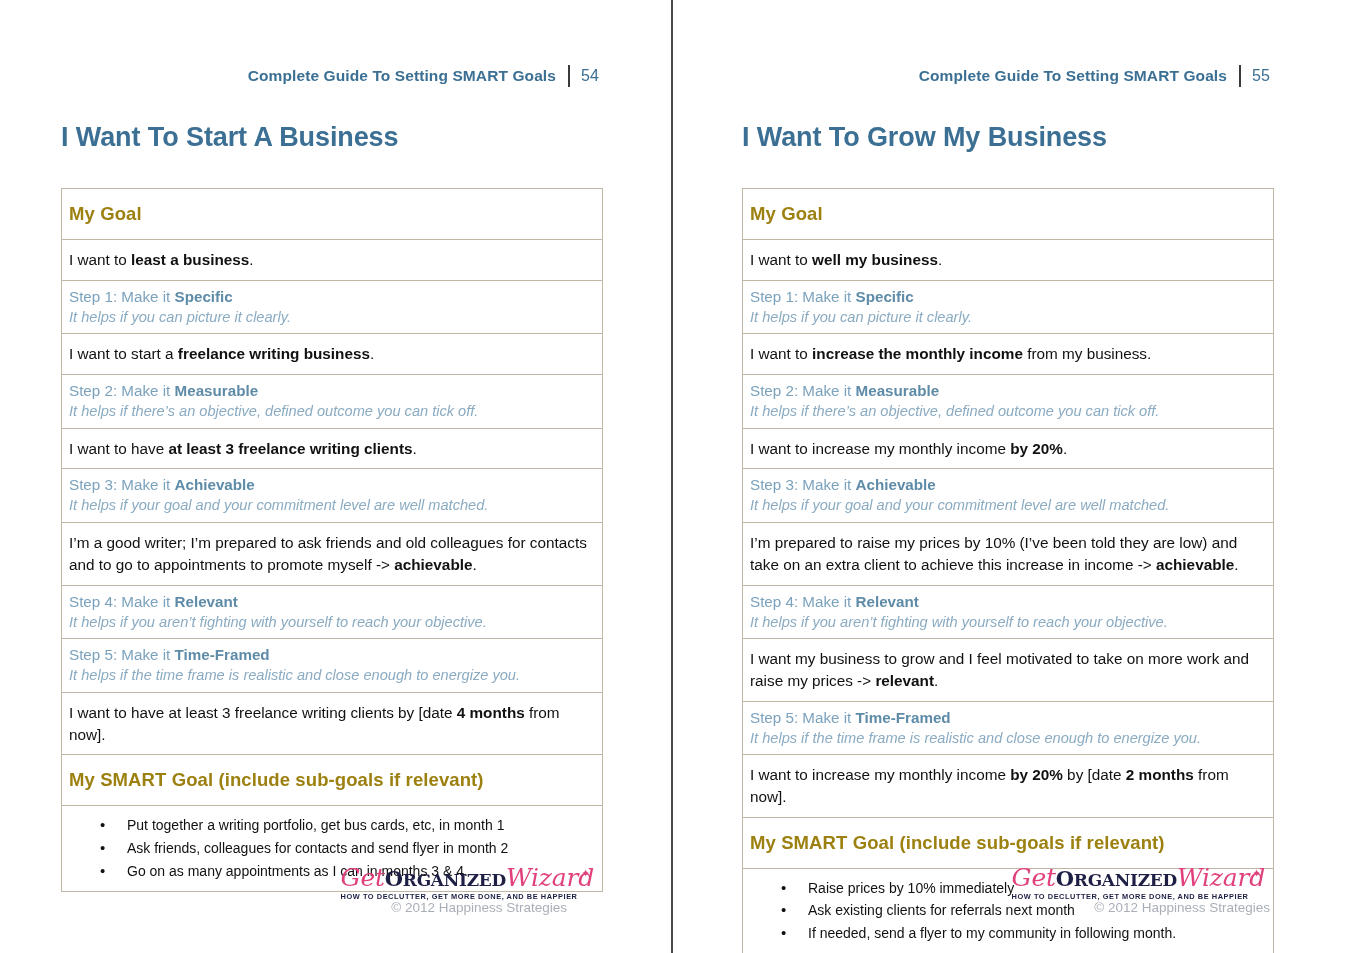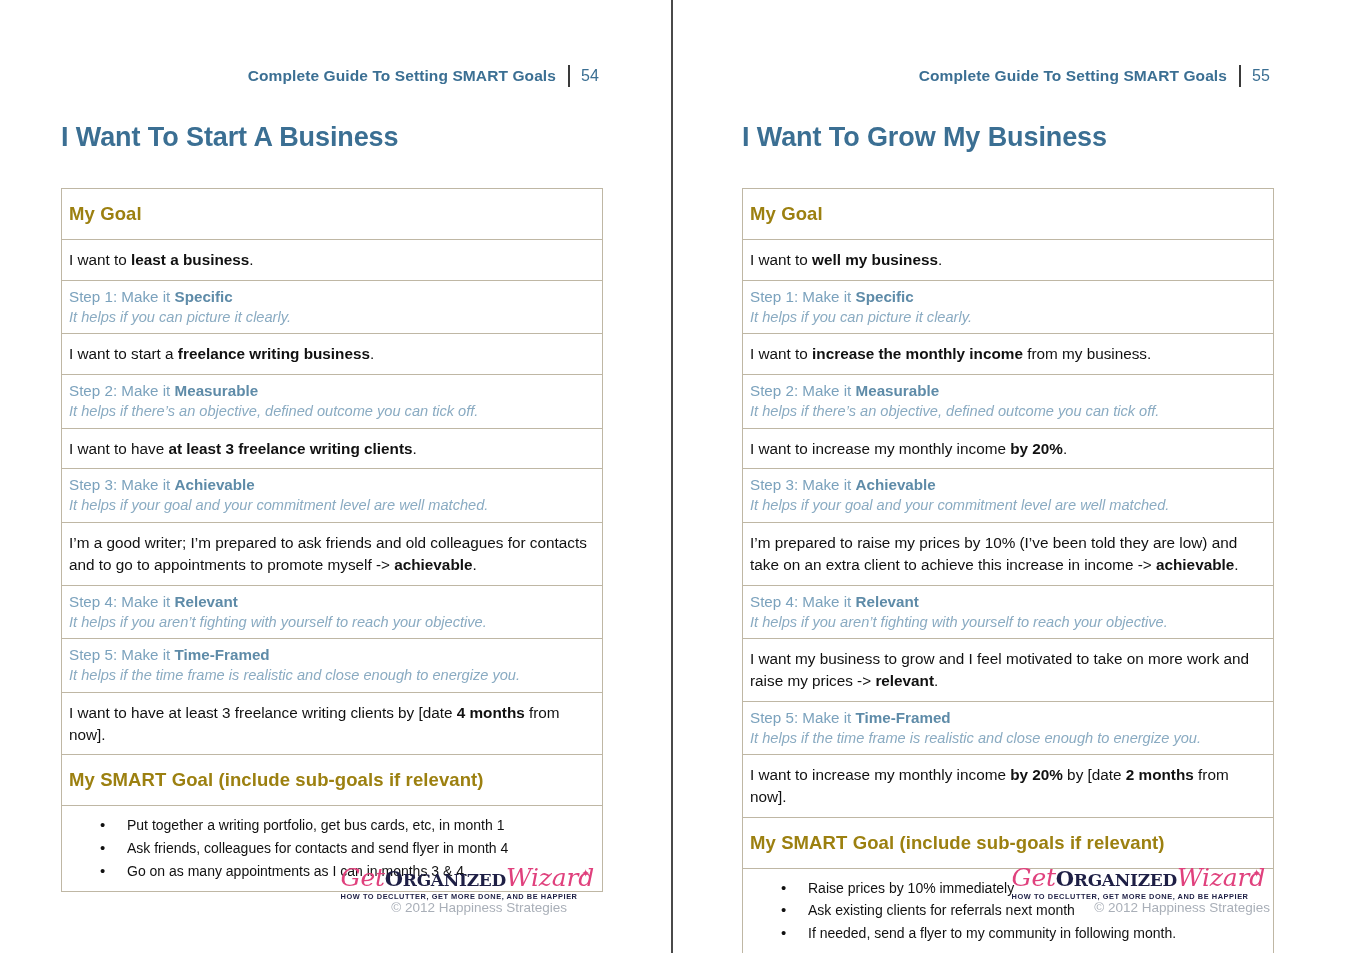--- a/index.html
+++ b/index.html
@@ -283,21 +283,21 @@
       <div class="row row-answer">
         <div class="answer-text"><span>I want to have at least 3 freelance writing clients by [date </span><b>4 months</b><span> from now].</span></div>
       </div>
 
       <div class="row row-head">
         <span class="head-text wide">My SMART Goal (include sub-goals if relevant)</span>
       </div>
       <div class="row row-bullets">
         <ul class="bullets">
           <li>Put together a writing portfolio, get bus cards, etc, in month 1</li>
-          <li>Ask friends, colleagues for contacts and send flyer in month 4</li>
+          <li>Ask friends, colleagues for contacts and send flyer in month 2</li>
           <li>Go on as many appointments as I can in months 3 &amp; 4.</li>
         </ul>
       </div>
 
     </div>
 
     <div class="pg-footer">
       <div class="logo">
         <div class="logo-main"><span class="logo-get">Get</span><span class="logo-org"><span>O</span><span class="sm">RGANIZED</span></span><span class="logo-wiz">Wizard</span><span class="logo-star">✦</span></div>
         <div class="logo-tag">HOW TO DECLUTTER, GET MORE DONE, AND BE HAPPIER</div>

